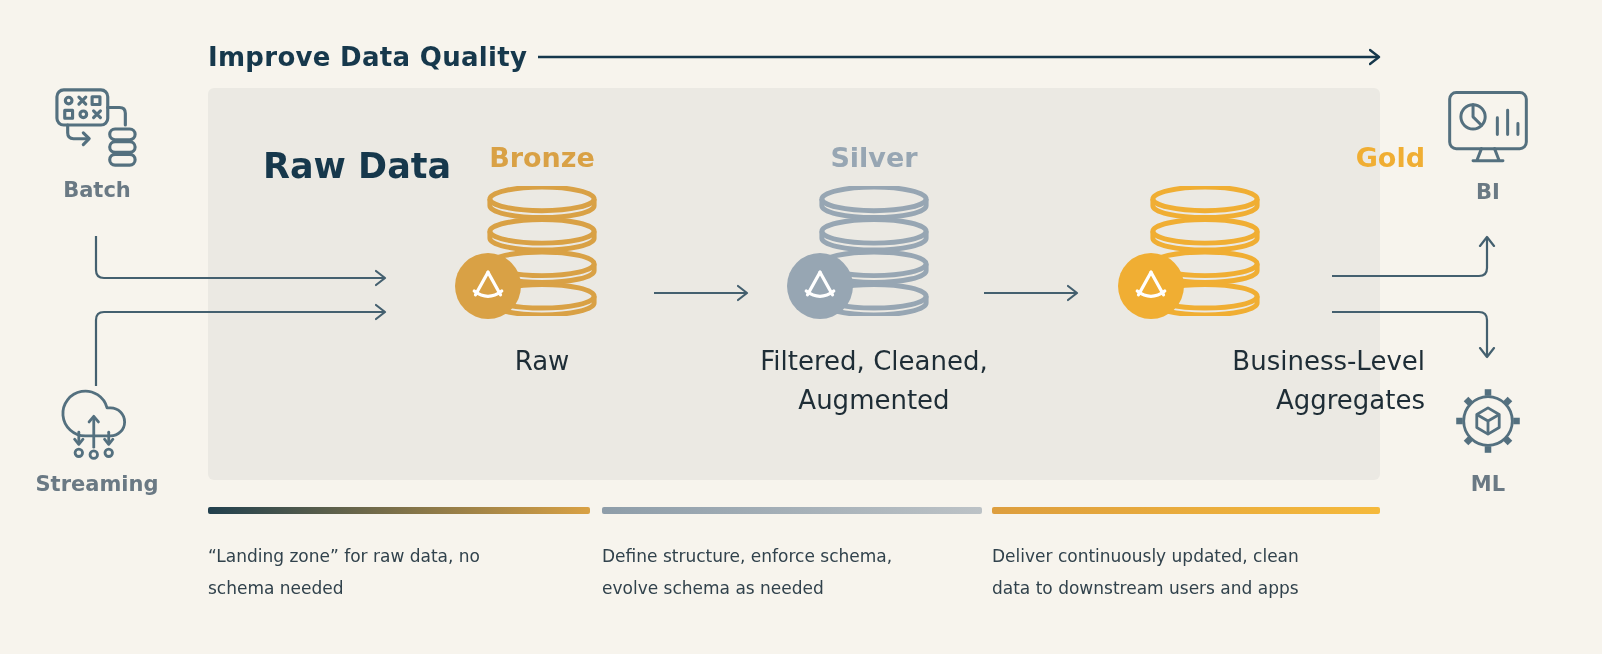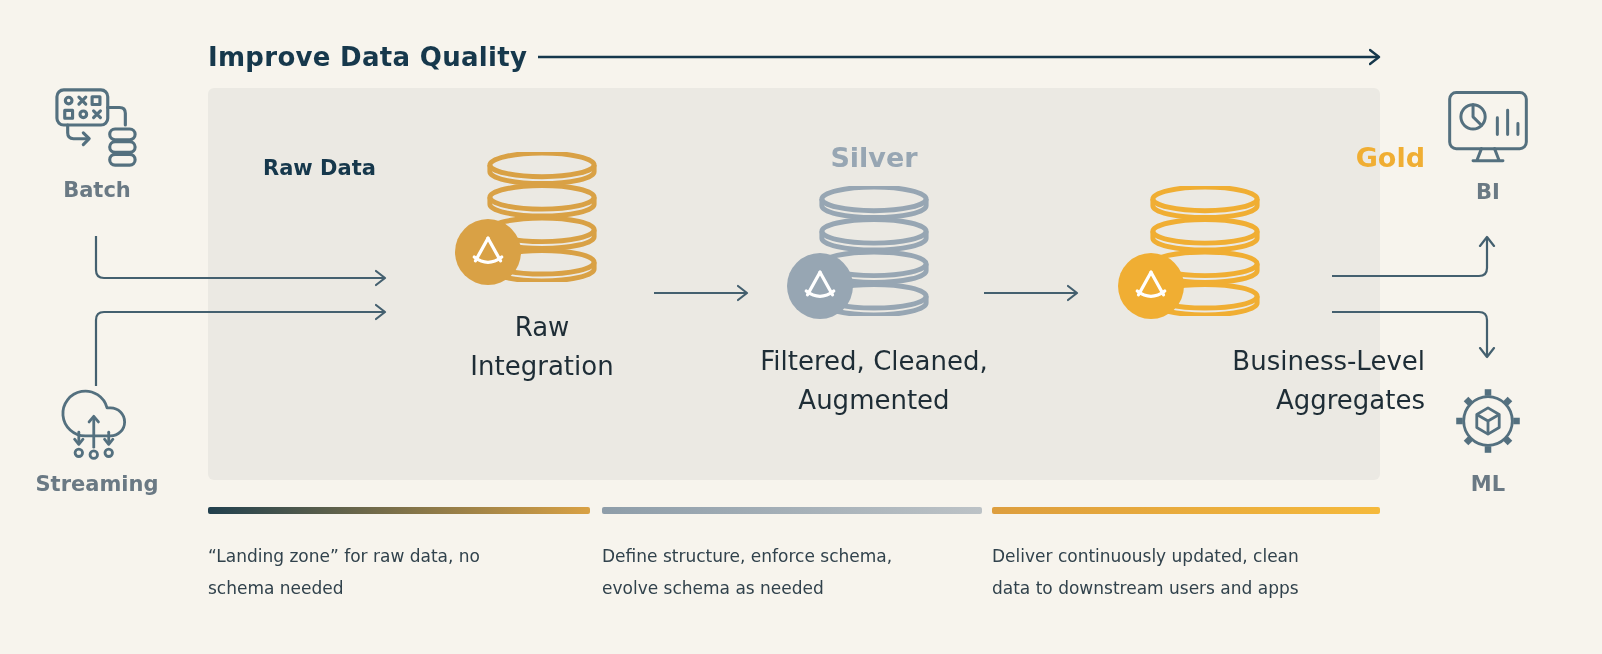--- a/index.html
+++ b/index.html
@@ -7,21 +7,21 @@
   body { font-family:"DejaVu Sans","Liberation Sans",sans-serif; }
 
   .canvas { position:relative; width:1602px; height:654px; background:var(--background,#F7F4ED); overflow:hidden; }
 
   .title { position:absolute; left:208px; top:42px; font-size:26px; font-weight:bold; color:var(--navy,#16384C); letter-spacing:.3px; }
 
   .panel { position:absolute; left:208px; top:88px; width:1172px; height:392px; background:var(--panel,#EBE9E3); border-radius:6px; }
 
   .overlay { position:absolute; left:0; top:0; width:1602px; height:654px; pointer-events:none; }
 
-  .raw-data { position:absolute; left:263px; top:146px; font-size:21px; font-weight:bold; color:var(--navy,#16384C);margin-top:10px; }
+  .raw-data { position:absolute; left:263px; top:146px; font-size:35px; font-weight:bold; color:var(--navy,#16384C); }
 
   .stage { position:absolute; top:142px; width:440px; text-align:center; transform:translateX(-50%); }
   .stage-bronze { left:542px; } .stage-silver { left:874px; } .stage-gold { left:1205px;text-align:right; }
   .stage-name { font-size:27px; font-weight:bold; line-height:32px; margin-bottom:12px; }
   .icon-wrap { position:relative; width:118px; height:148px; margin:10px auto 0; }
   .db { width:118px; height:130px; display:block; }
   .badge { position:absolute; left:-28px; top:67px; width:66px; height:66px; border-radius:50%; display:flex; align-items:center; justify-content:center; }
   .badge svg { width:40px; height:40px; display:block; }
   .stage-desc { margin:8px auto 0; font-size:26px; line-height:39px; color:var(--text,#1E2D36); }
 
@@ -156,33 +156,33 @@
     <path d="M96 386 V320 Q96 312 104 312 H384" fill="none" stroke="#44606F" stroke-width="2.2" marker-end="url(#ah-slate)"></path>
     <path d="M654 293 H746" fill="none" stroke="#44606F" stroke-width="2.2" marker-end="url(#ah-slate)"></path>
     <path d="M984 293 H1076" fill="none" stroke="#44606F" stroke-width="2.2" marker-end="url(#ah-slate)"></path>
     <path d="M1332 276 H1479 Q1487 276 1487 268 V238" fill="none" stroke="#44606F" stroke-width="2.2" marker-end="url(#ah-slate)"></path>
     <path d="M1332 312 H1479 Q1487 312 1487 320 V356" fill="none" stroke="#44606F" stroke-width="2.2" marker-end="url(#ah-slate)"></path>
   </svg>
 
   <div class="raw-data">Raw Data</div>
 
   <div class="stage stage-bronze">
+    <div class="stage-name" style="color: rgb(217, 161, 69);">Bronze</div>
     <div class="icon-wrap">
       <svg class="db" style="color: rgb(217, 161, 69);">
           <use href="#db-icon"></use>
         </svg>
       <div class="badge" style="background-color: rgb(217, 161, 69);">
         <svg viewBox="0 0 32 32">
             <use href="#logo-mark"></use>
           </svg>
       </div>
     </div>
     <div class="stage-desc">
       <span>Raw</span><br>
-      <span>Integration</span>
     </div>
   </div>
 
   <div class="stage stage-silver">
     <div class="stage-name" style="color: rgb(151, 166, 179);">Silver</div>
     <div class="icon-wrap">
       <svg class="db" style="color: rgb(151, 166, 179);">
           <use href="#db-icon"></use>
         </svg>
       <div class="badge" style="background-color: rgb(151, 166, 179);">

